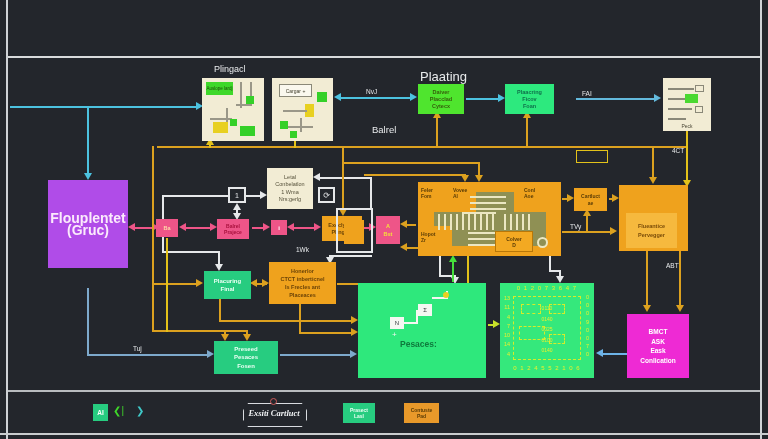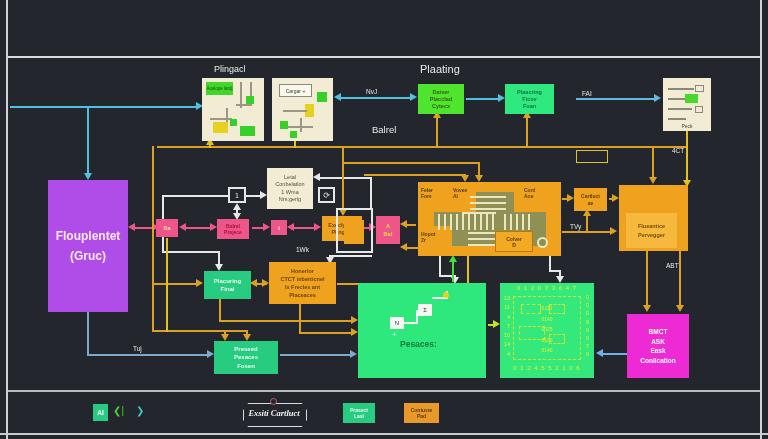--- a/index.html
+++ b/index.html
@@ -27,21 +27,21 @@
 
 <div id="canvas">
 
   <div class="vl" style="left:6px;top:0;height:439px;background:#cfd2d6"></div>
   <div class="vl" style="left:760px;top:0;height:439px;background:#cfd2d6"></div>
   <div class="hl" style="left:8px;top:56px;width:752px;background:#d8dadc"></div>
   <div class="hl" style="left:8px;top:390px;width:752px;background:#b9bcbf;height:1.5px"></div>
   <div class="hl" style="left:0;top:433px;width:768px;background:#c9ccce"></div>
 
   <div class="lb" style="left:214px;top:64px;font-size:9px">Plingacl</div>
-  <div class="lb" style="left:420px;top:63px;font-size:11px">Plaating</div>
+  <div class="lb" style="left:420px;top:69px;font-size:13px">Plaating</div>
   <div class="lb" style="left:372px;top:124px;font-size:9.5px">Balrel</div>
 
   <div class="hl" style="left:10px;top:106px;width:190px;background:#4cc2e0"></div>
   <div class="ar" style="left:196px;top:102px;color:#4cc2e0"></div>
   <div class="vl" style="left:87px;top:106px;height:70px;background:#4cc2e0"></div>
   <div class="ad" style="left:84px;top:173px;color:#4cc2e0"></div>
   <div class="hl" style="left:338px;top:97px;width:74px;background:#4cc2e0"></div>
   <div class="al" style="left:334px;top:93px;color:#4cc2e0"></div>
   <div class="ar" style="left:410px;top:93px;color:#4cc2e0"></div>
   <div class="lb" style="left:366px;top:88px;font-size:6.5px">NvJ</div>
@@ -194,21 +194,21 @@
 
   <div class="bx" style="left:663px;top:78px;width:48px;height:53px;background:#f2ecd4;align-items:flex-end;padding-bottom:2px;color:#4a4736;font-size:5px">Peck</div>
   <div class="hl" style="left:668px;top:88px;width:26px;background:#8a8878;height:1.5px"></div>
   <div class="hl" style="left:668px;top:98px;width:20px;background:#8a8878;height:1.5px"></div>
   <div class="hl" style="left:668px;top:108px;width:24px;background:#8a8878;height:1.5px"></div>
   <div class="hl" style="left:668px;top:118px;width:18px;background:#8a8878;height:1.5px"></div>
   <div class="bx" style="left:685px;top:94px;width:13px;height:9px;background:#4ad830"></div>
   <div class="bx" style="left:695px;top:85px;width:9px;height:7px;border:1px solid #8a8878"></div>
   <div class="bx" style="left:695px;top:106px;width:8px;height:7px;border:1px solid #8a8878"></div>
 
-  <div class="bx" style="left:48px;top:180px;width:80px;height:132px;background:#b04ce8;color:#fbeafc;font-size:12px;line-height:20px;font-weight:bold">Flouplentet
+  <div class="bx" style="left:48px;top:180px;width:80px;height:88px;background:#b04ce8;color:#fbeafc;font-size:14px;line-height:12px;font-weight:bold">Flouplentet
 (Gruc)</div>
 
   <div class="bx" style="left:156px;top:219px;width:22px;height:18px;background:#ee5588;color:#ffd9a8;font-size:5.5px;font-weight:bold">Ba</div>
   <div class="bx" style="left:217px;top:219px;width:32px;height:20px;background:#ee5588;color:#a8103c;font-size:5px;line-height:6.5px;font-weight:bold">Balrel
 Prajece</div>
   <div class="bx" style="left:271px;top:220px;width:16px;height:15px;background:#ee5588;color:#ffffff;font-size:6px;font-weight:bold">i</div>
 
   <div class="bx" style="left:267px;top:168px;width:46px;height:41px;background:#f2ecd4;color:#55503a;font-size:5.5px;line-height:7.5px">Letal
 Conbelatlon
 1 Wma

